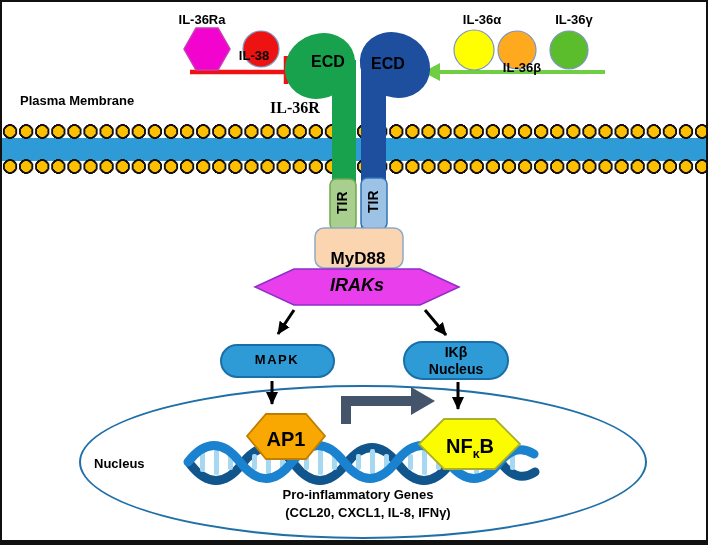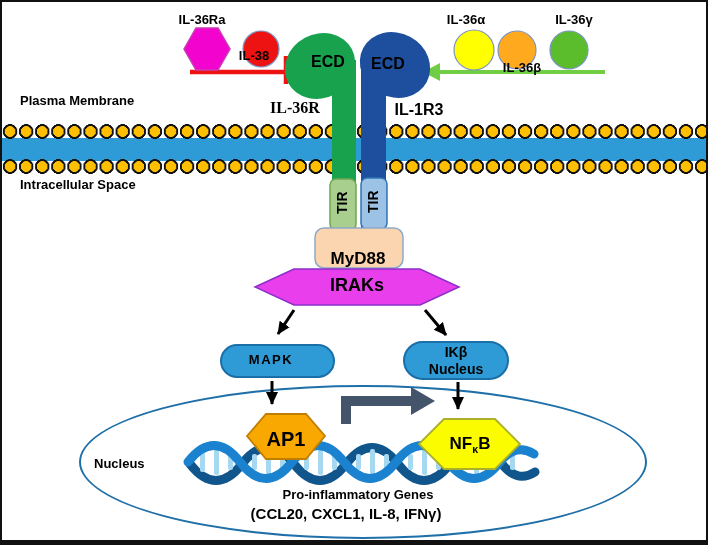--- a/index.html
+++ b/index.html
@@ -121,44 +121,42 @@
     <g stroke="#000" stroke-width="3">
       <line x1="292" y1="308" x2="276" y2="332" marker-end="url(#ah)"></line>
       <line x1="423" y1="308" x2="444" y2="333" marker-end="url(#ah)"></line>
       <line x1="270" y1="379" x2="270" y2="402" marker-end="url(#ah)"></line>
       <line x1="456" y1="380" x2="456" y2="407" marker-end="url(#ah)"></line>
     </g>
   </svg>
 
   <div class="lbl" style="left:150px; top:11px; width:100px;">IL-36Ra</div>
   <div class="lbl" style="left:202px; top:11px; width:100px;margin-top:36px;">IL-38</div>
-  <div class="lbl" style="left:414px; top:11px; width:100px;">IL-36α</div>
+  <div class="lbl" style="left:430px; top:11px; width:100px;">IL-36α</div>
   <div class="lbl" style="left:470px; top:11px; width:100px;margin-top:48px;">IL-36β</div>
   <div class="lbl" style="left:522px; top:11px; width:100px;">IL-36γ</div>
 
   <div class="lbl" style="left:276px; top:51px; width:100px; font-size:16px;">ECD</div>
   <div class="lbl" style="left:336px; top:53px; width:100px; font-size:16px;">ECD</div>
 
   <div class="lbl left" style="left:18px; top:92px;">Plasma Membrane</div>
   <div class="lbl" style="left:243px; top:97px; width:100px; font-size:16px;font-family:Liberation Serif, serif;">IL-36R</div>
-  <div class="lbl" style="left:367px; top:99px; width:100px; font-size:16px;">IL-1R3</div>
-  <div class="lbl left" style="left:18px; top:176px;">Intracellular Space</div>
 
   <div class="lbl tir-lbl" style="left:316px; top:193px;">TIR</div>
   <div class="lbl tir-lbl" style="left:347px; top:192px;">TIR</div>
 
   <div class="lbl" style="left:306px; top:248px; width:100px; font-size:17px;">MyD88</div>
-  <div class="lbl" style="left:305px; top:274px; width:100px; font-size:18px;">IRAKs</div>
+  <div class="lbl" style="left:305px; top:274px; width:100px; font-size:18px;font-style:italic;">IRAKs</div>
 
-  <div class="lbl" style="left:219px; top:351px; width:100px; letter-spacing:1.5px;text-align:center;">MAPK</div>
+  <div class="lbl" style="left:225px; top:351px; width:100px; letter-spacing:1.5px;text-align:center;">MAPK</div>
   <div class="lbl" style="left:404px; top:342px; width:100px; font-size:14px; line-height:16.5px;">
     <div>IKβ</div>
     <div>Nucleus</div>
   </div>
 
   <div class="lbl" style="left:234px; top:426px; width:100px; font-size:20px;">AP1</div>
-  <div class="lbl" style="left:418px; top:433px; width:100px; font-size:17px;"><span>NF</span><sub>κ</sub><span>B</span></div>
+  <div class="lbl" style="left:418px; top:433px; width:100px; font-size:20px;"><span>NF</span><sub>κ</sub><span>B</span></div>
 
   <div class="lbl left" style="left:92px; top:455px;">Nucleus</div>
   <div class="lbl" style="left:256px; top:486px; width:200px;">Pro-inflammatory Genes</div>
-  <div class="lbl" style="left:214px; top:504px; width:260px; font-size:15px;">(CCL20, CXCL1, IL-8, IFNγ)</div>
+  <div class="lbl" style="left:236px; top:504px; width:260px; font-size:13px;">(CCL20, CXCL1, IL-8, IFNγ)</div>
 
 </div>
 
 </body></html>

